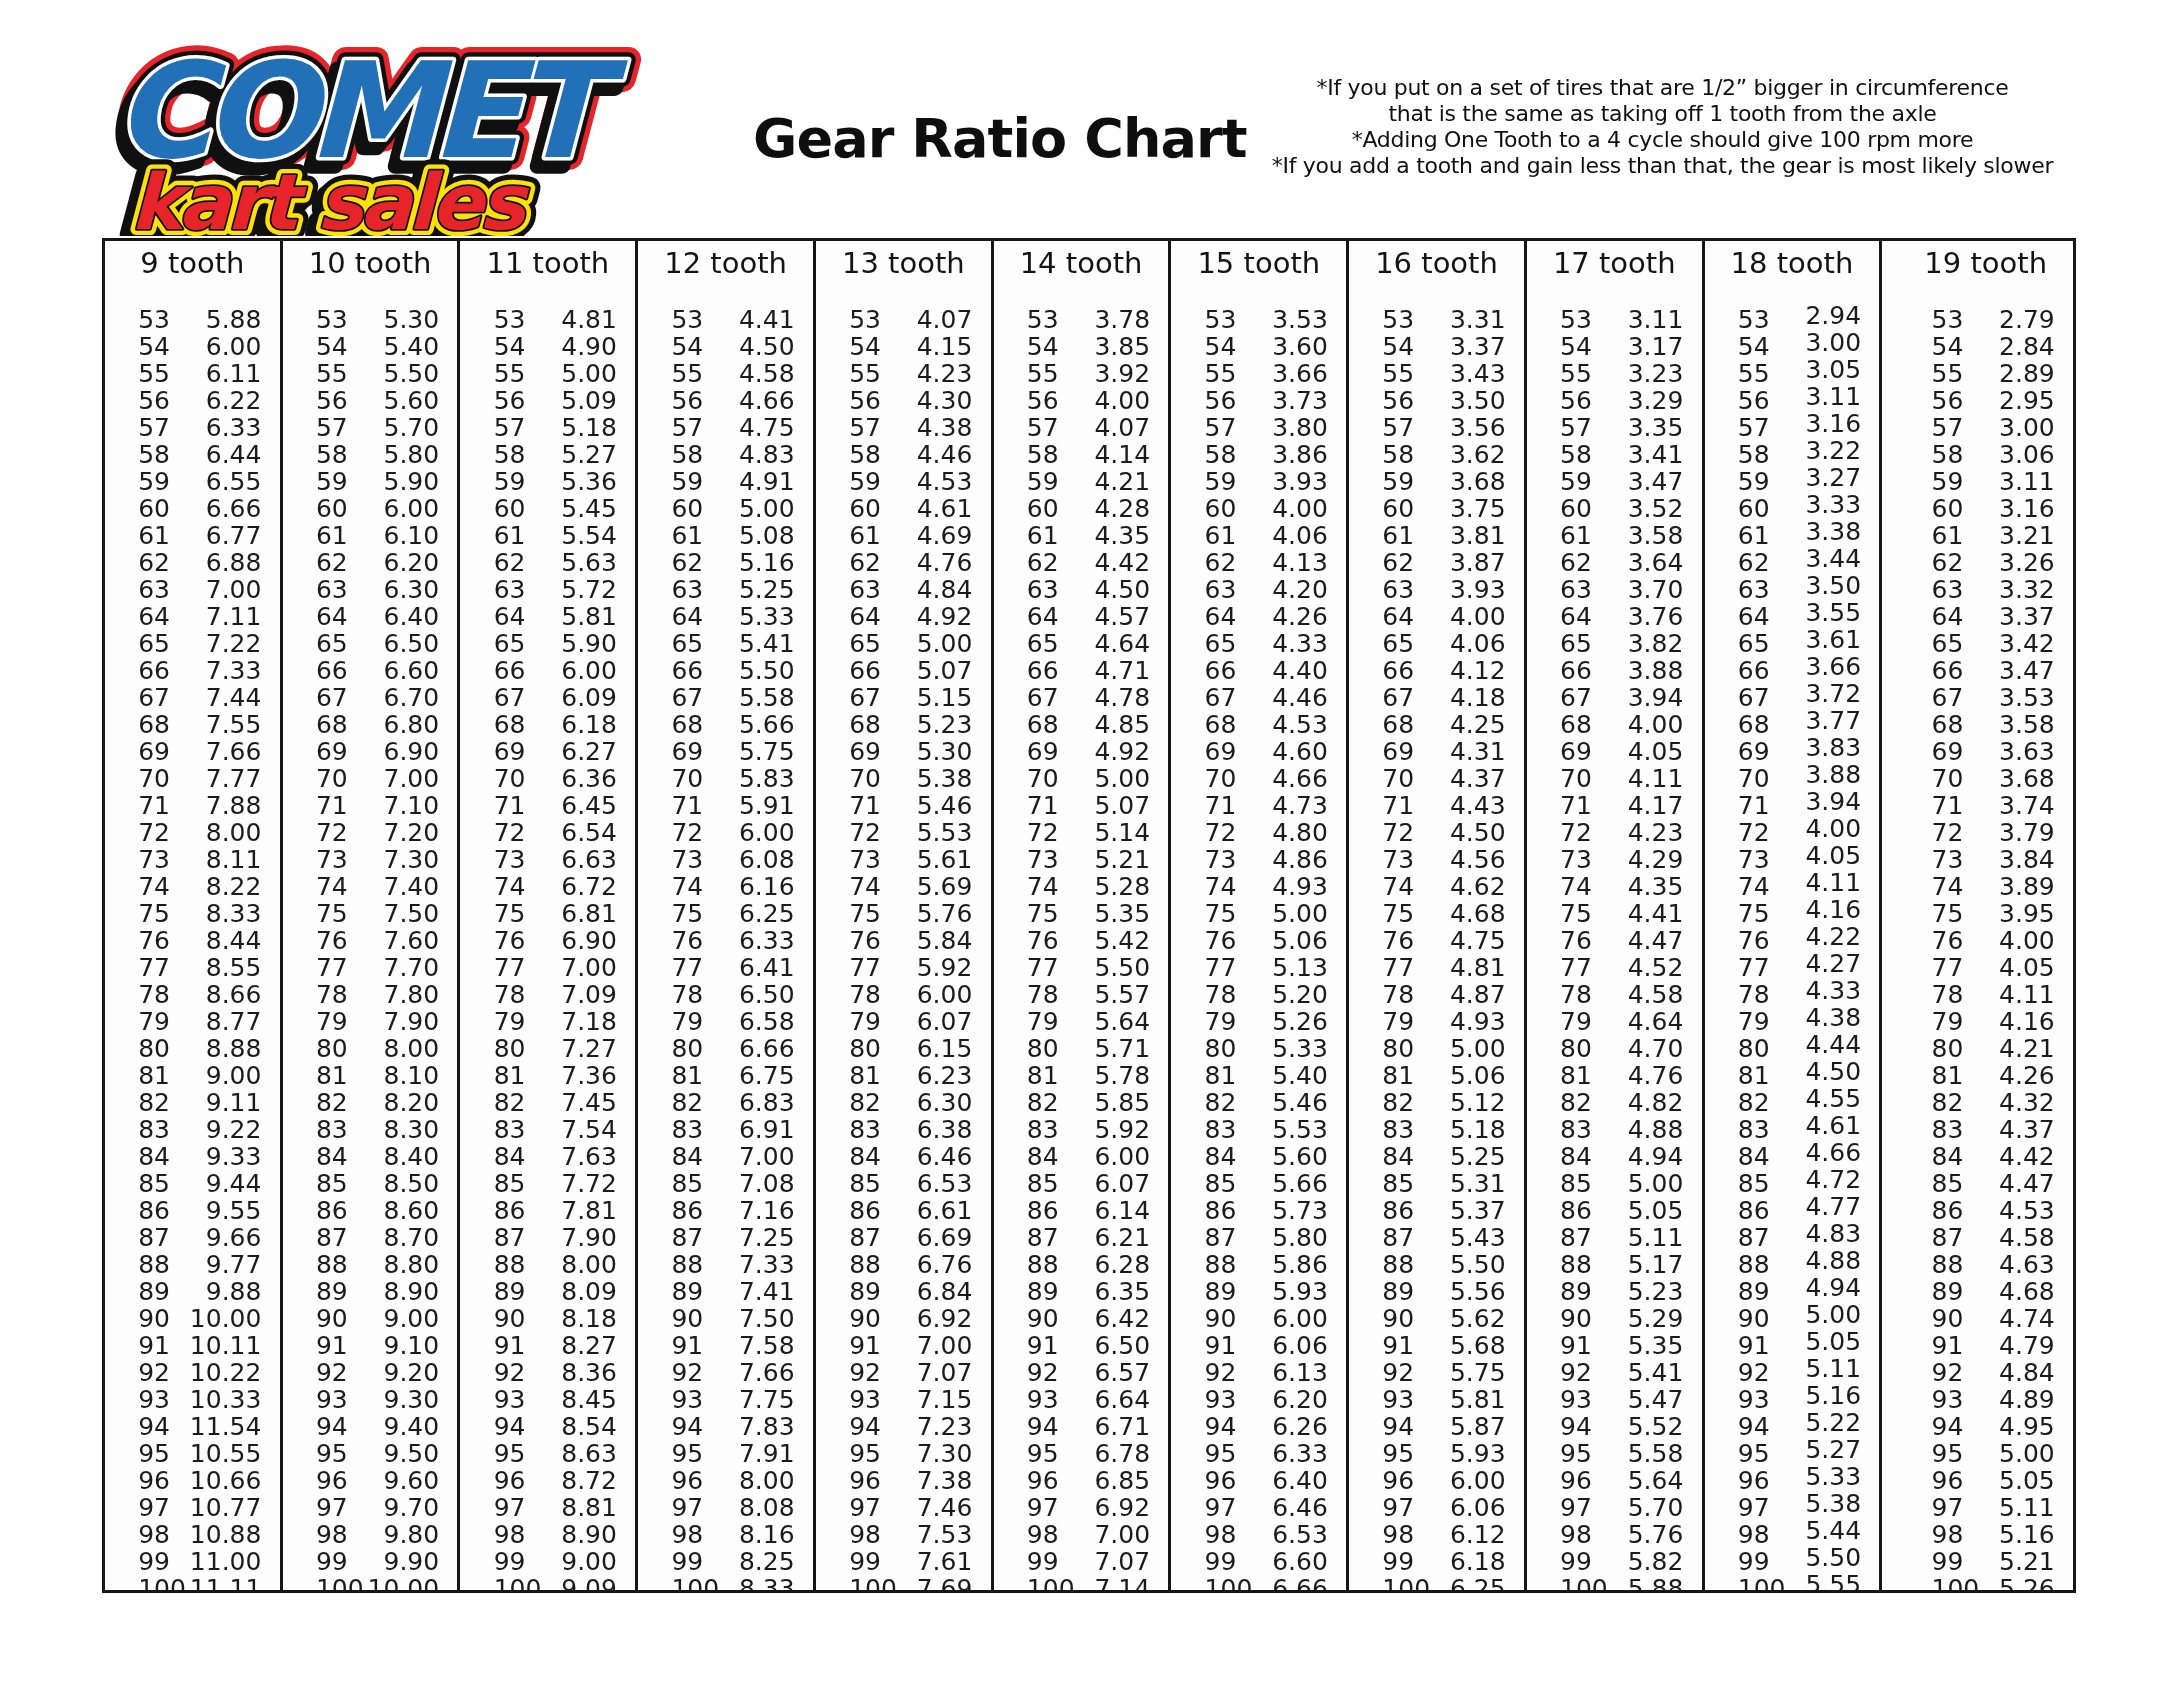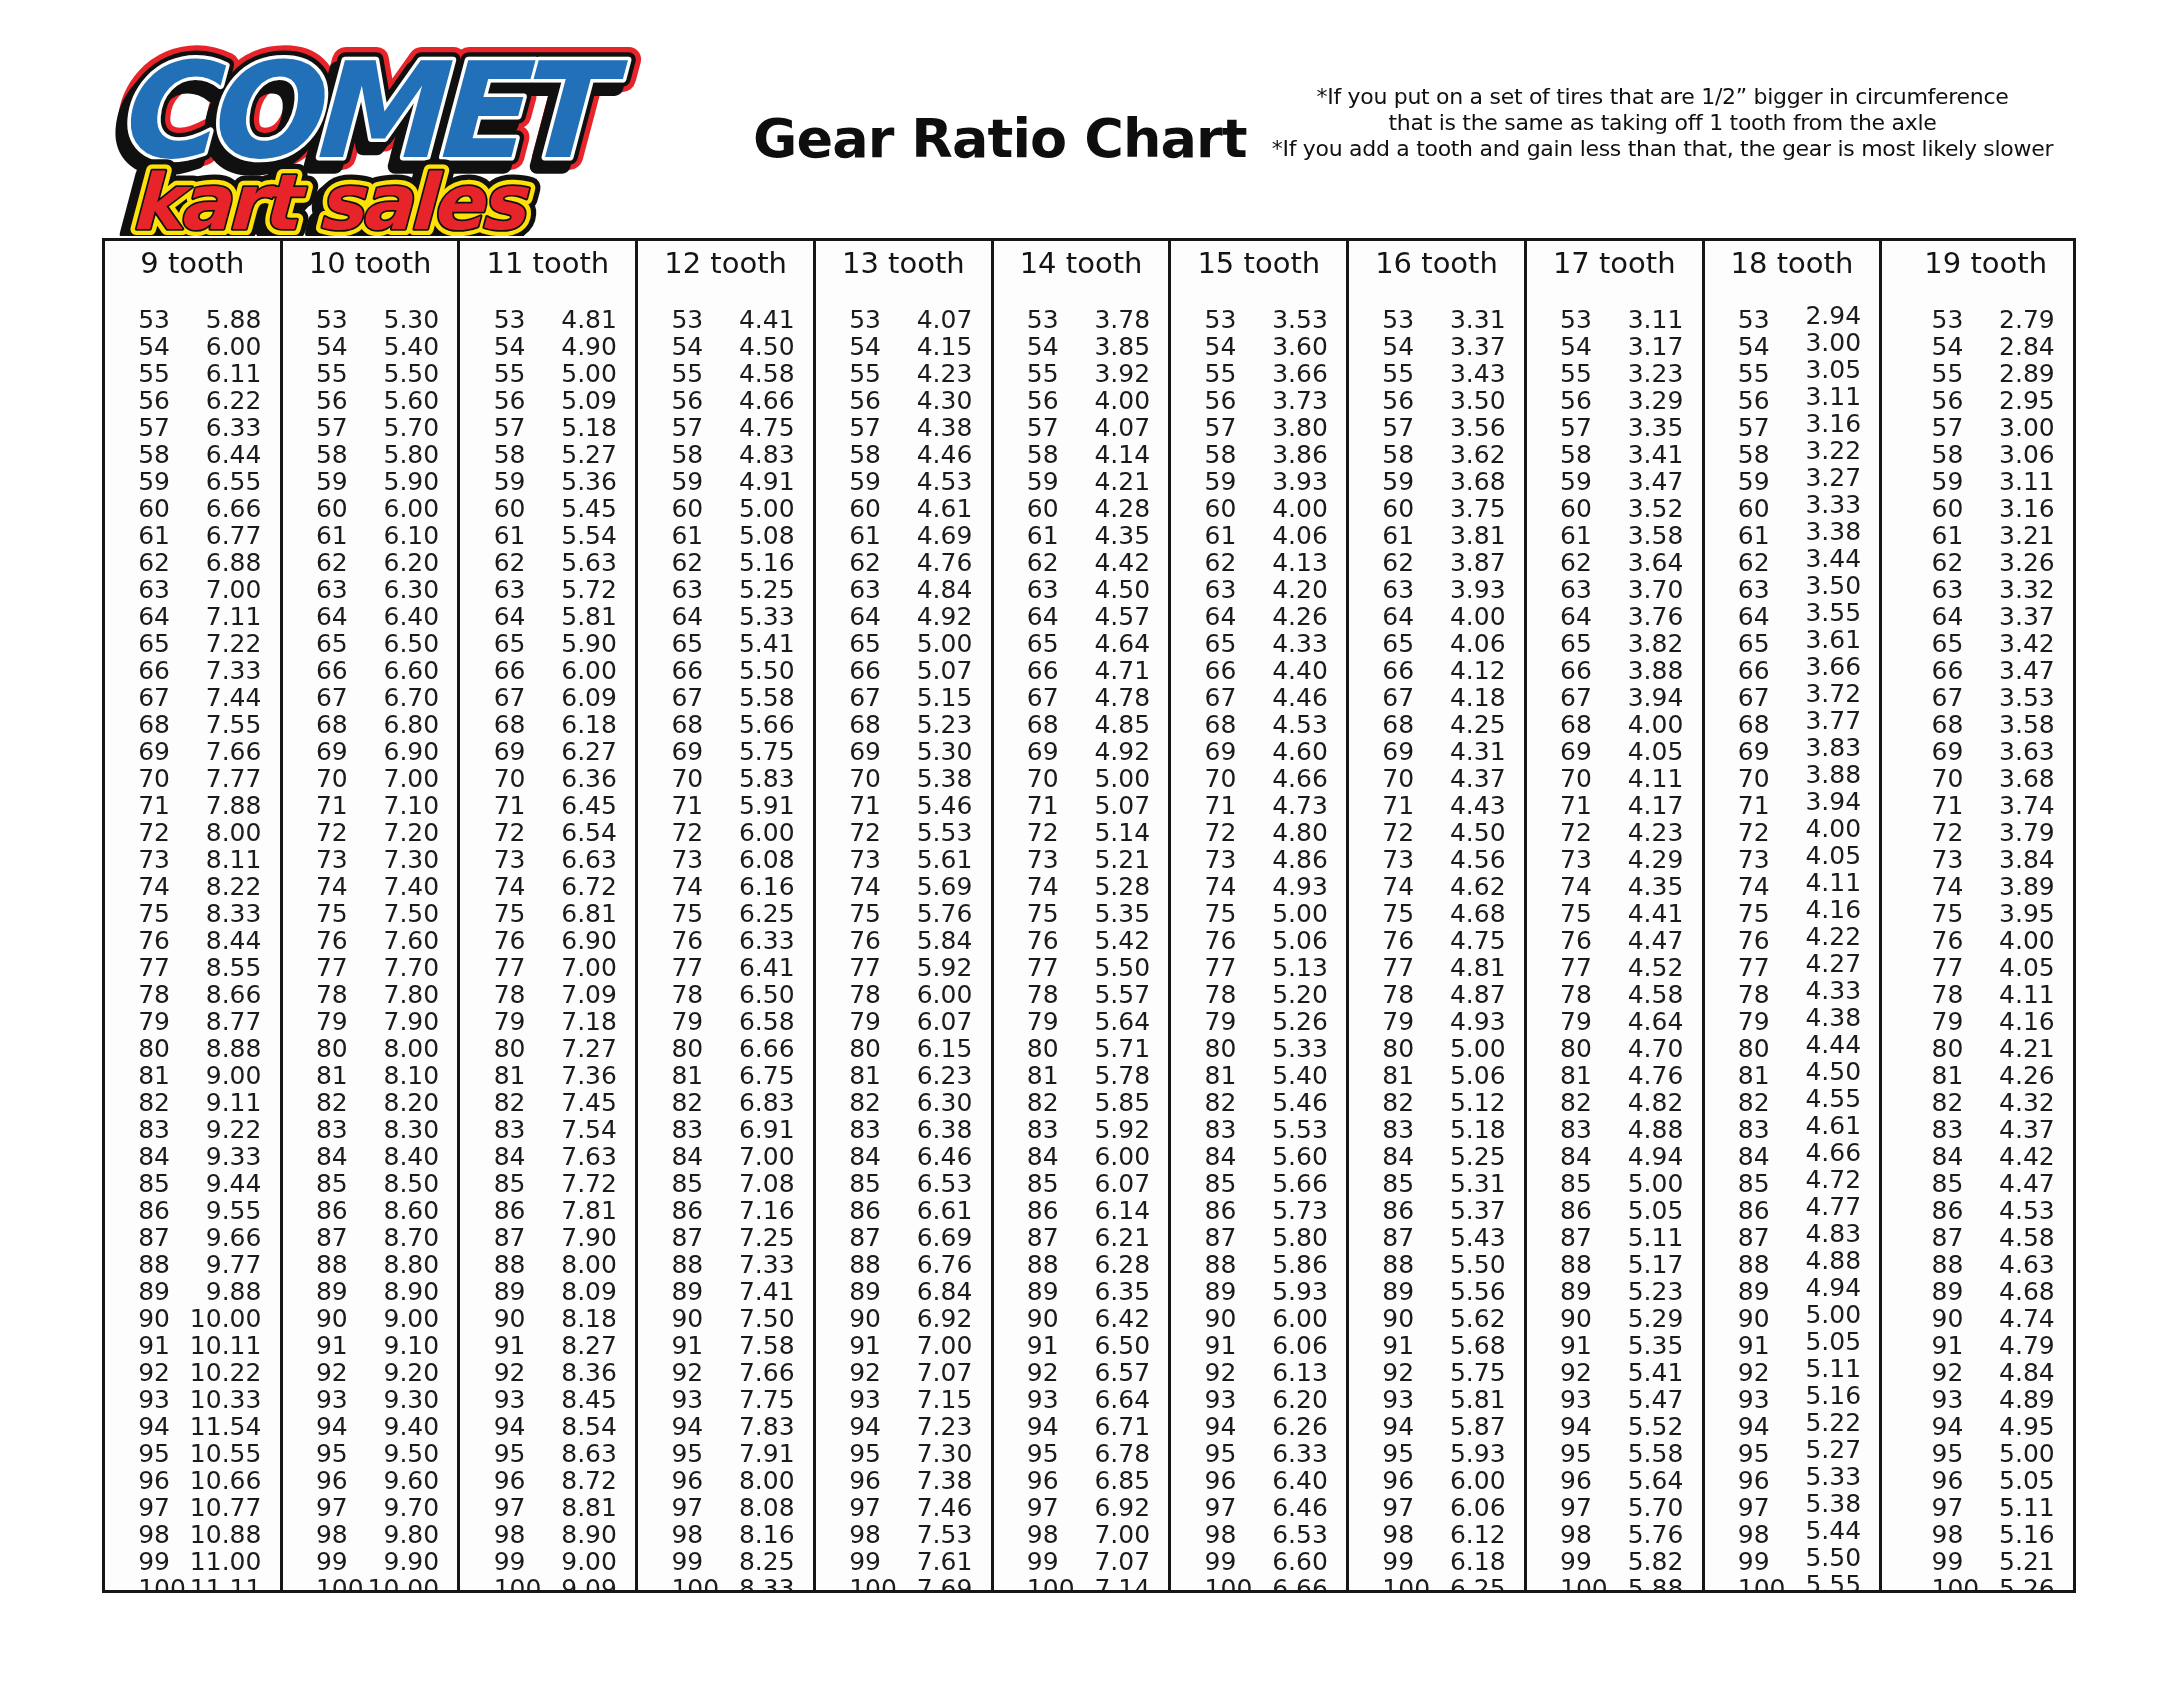--- a/index.html
+++ b/index.html
@@ -21,21 +21,21 @@
 
   
   .title{
     position:absolute;left:753px;top:107px;
     font-size:54px;font-weight:bold;color:#0e0e0e;letter-spacing:-0.9px;
     white-space:nowrap;
   }
 
   
   .notes{
-    position:absolute;left:1226px;top:84px;width:873px;
+    position:absolute;left:1226px;top:75px;width:873px;
     text-align:center;font-size:22px;line-height:26px;color:#101010;
     letter-spacing:-0.3px;
   }
 
   
   .gear-table{
     position:absolute;left:102px;top:238px;
     width:1974px;height:1355px;
     box-sizing:border-box;
     border:3.5px solid #161616;
@@ -93,20 +93,21 @@
         </g>
       </g>
     </svg>
   </div>
 
   <div class="title">Gear Ratio Chart</div>
 
   <div class="notes">
     <div>*If you put on a set of tires that are 1/2” bigger in circumference</div>
     <div>that is the same as taking off 1 tooth from the axle</div>
+    <div>*Adding One Tooth to a 4 cycle should give 100 rpm more</div>
     <div>*If you add a tooth and gain less than that, the gear is most likely slower</div>
   </div>
 
   <div class="gear-table" id="gear-table">
       <div class="tooth-col">
         <div class="col-header">9 tooth</div>
         <div class="col-rows">
           <div class="gear-row">
             <span class="teeth">53</span>
             <span class="ratio">5.88</span>

